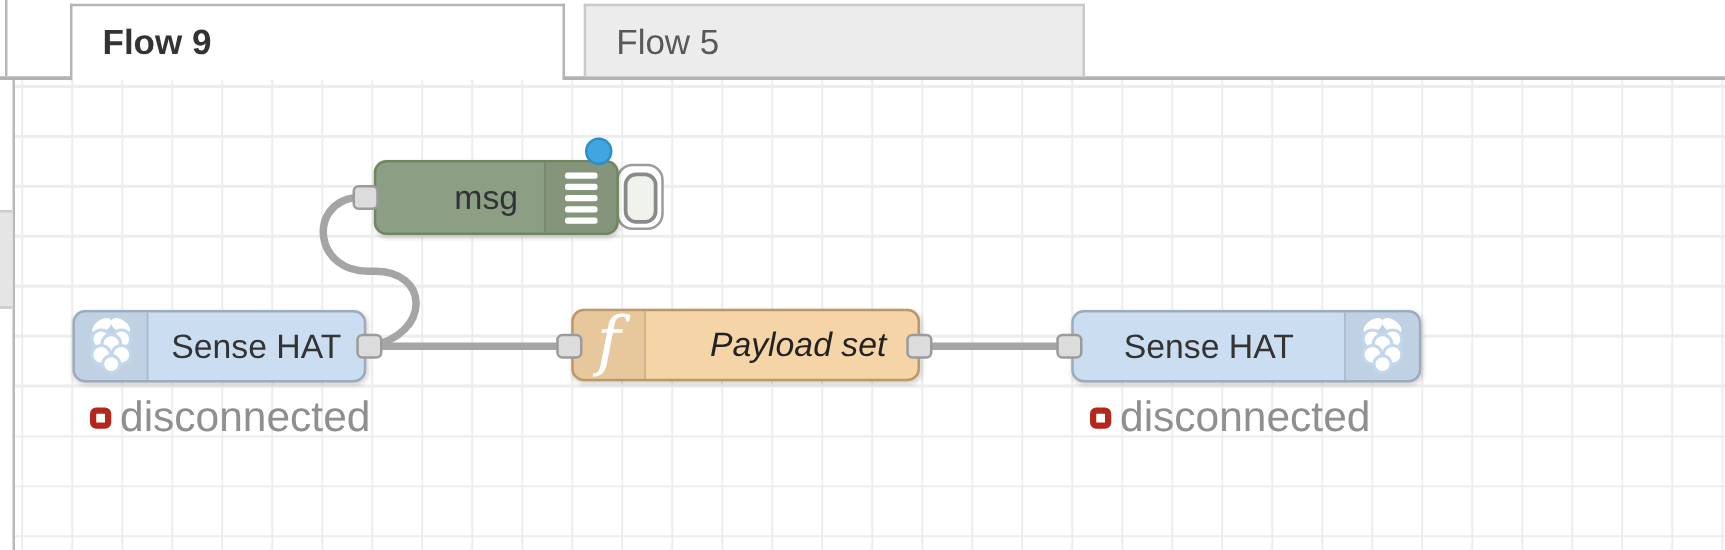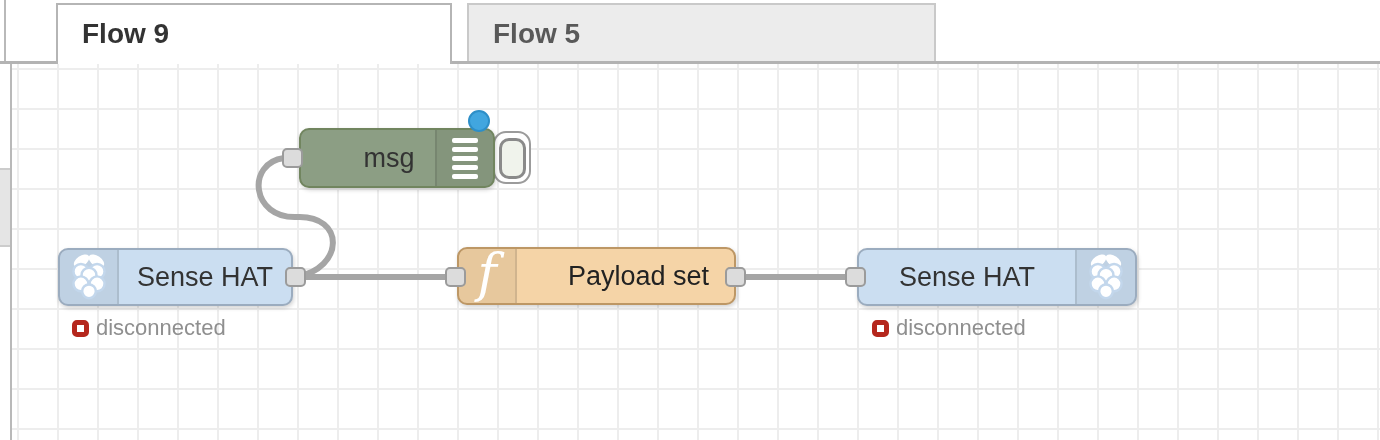--- a/index.html
+++ b/index.html
@@ -27,24 +27,24 @@
     position: absolute; top: 3px; z-index: 12;
     font-size: 28px; line-height: 58px; padding-left: 24px;
   }
   .tab-active {
     left: 56px; width: 396px; height: 61px;
     background: #ffffff;
     border: 2px solid #b5b5b5; border-bottom: none;
     font-weight: bold; color: #333;
   }
   .tab-inactive {
-    left: 467px; width: 469px; height: 58px;
+    left: 467px; width: 401px; height: 58px;
     background: #ececec;
     border: 2px solid #c9c9c9; border-bottom: none;
-    font-weight: bold; color: #595959;
+    font-weight: normal; color: #595959;
   }
 
   
   .left-strip {
     position: absolute; left: 0; top: 63px; width: 12px; height: 377px;
     background: #ffffff; border-right: 2px solid #b9b9b9; z-index: 5;
   }
   .left-strip-block {
     position: absolute; left: 0; top: 105px; width: 10px; height: 79px;
     background: #e5e5e5; border-top: 2px solid #cccccc; border-bottom: 2px solid #cccccc;
@@ -113,41 +113,41 @@
 
   .node-sensehat-out { left: 857px; top: 248px; width: 280px; height: 58px;
     background: #cbdef1; border-color: #9bacbf; }
   .node-sensehat-out .icon-region { width: 60px; }
   .node-sensehat-out .node-label { left: 0; right: 60px; }
 
   
   .node-function { left: 457px; top: 247px; width: 279px; height: 58px;
     background: #f5d4a7; border-color: #bd9765; }
   .node-function .icon-region { width: 58px; }
-  .node-function .node-label { left: 58px; right: 16px; color: #222; padding-left: 42px; }
+  .node-function .node-label { left: 58px; right: 16px; font-style: italic; color: #222; padding-left: 42px; }
   .fn-glyph {
     font-family: "DejaVu Serif", serif; font-style: italic; font-weight: normal;
     color: #ffffff; font-size: 52px; line-height: 52px; transform: translateY(-3px);
   }
 
   
   .port {
     position: absolute; width: 21px; height: 20px; z-index: 5;
     background: #dcdcdc; border: 2px solid #9b9b9b; border-radius: 5px;
   }
 
   
   .status {
     position: absolute; display: flex; align-items: center; gap: 7px; z-index: 4;
   }
   .status-ring {
     width: 17px; height: 17px; border: 5px solid #b5271d; border-radius: 5px;
     background: #fff;
   }
-  .status-text { font-size: 22px; color: #8f8f8f; }
+  .status-text { font-size: 34px; color: #8f8f8f; }
 
   .rpi-icon svg { display: block; }
 </style>
 </head>
 <body>
 
 <div class="header"></div>
 <div class="header-left-line"></div>
 <div class="header-bottom-line"></div>
 <div class="tab tab-active">

